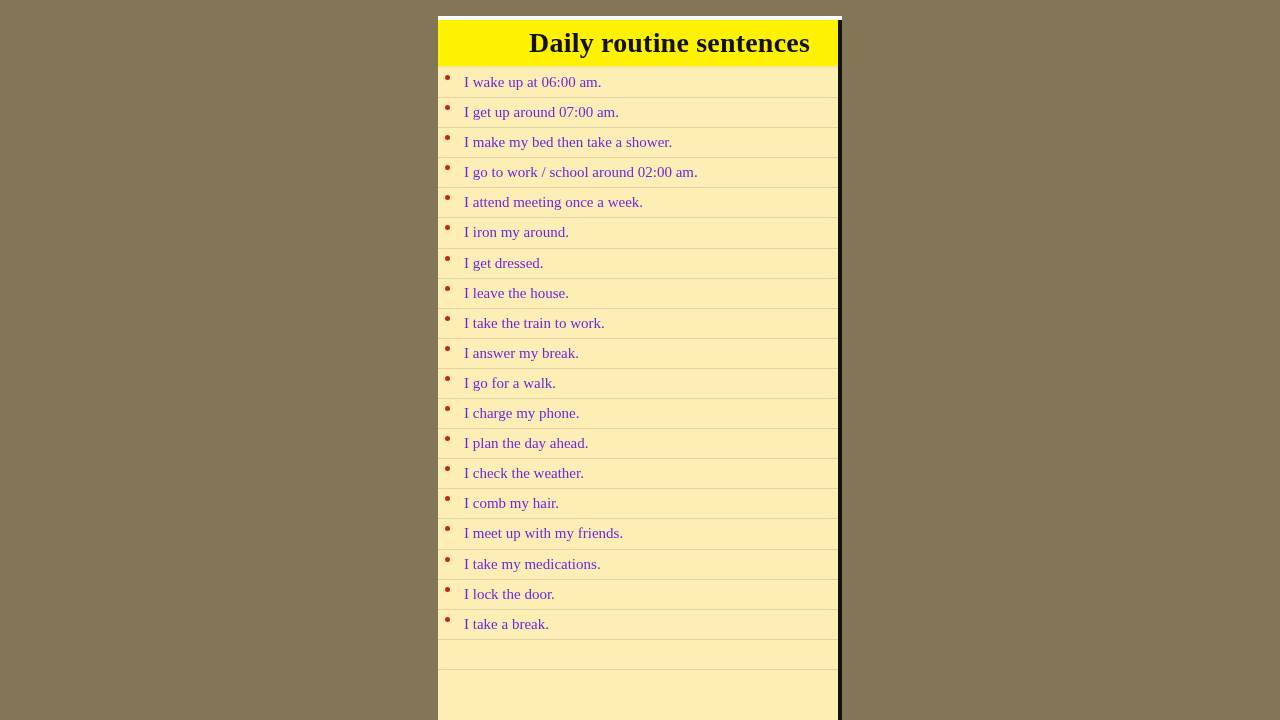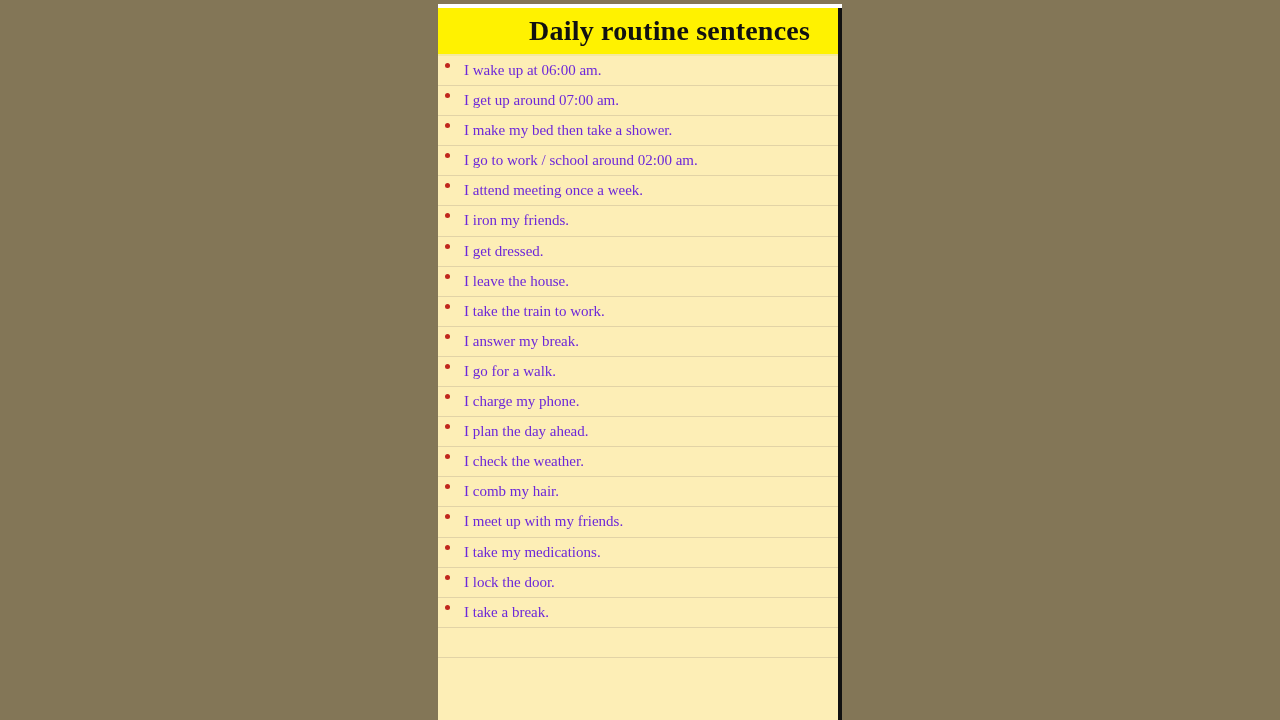--- a/index.html
+++ b/index.html
@@ -6,21 +6,21 @@
       margin: 0;
       padding: 0;
       width: 1280px;
       height: 720px;
       overflow: hidden;
       background: #837657;
     }
     .page {
       position: absolute;
       left: 438px;
-      top: 4px;
+      top: 16px;
       width: 404px;
       height: 522px;
       background: #ffffff;
     }
     .card {
       position: absolute;
       left: 0;
       top: 4px;
       width: 400px;
       height: 716px;
@@ -99,21 +99,21 @@
         <li class="row">
           <span class="bullet"></span>
           <span class="text">I go to work / school around 02:00 am.</span>
         </li>
         <li class="row">
           <span class="bullet"></span>
           <span class="text">I attend meeting once a week.</span>
         </li>
         <li class="row">
           <span class="bullet"></span>
-          <span class="text">I iron my friends.</span>
+          <span class="text">I iron my around.</span>
         </li>
         <li class="row">
           <span class="bullet"></span>
           <span class="text">I get dressed.</span>
         </li>
         <li class="row">
           <span class="bullet"></span>
           <span class="text">I leave the house.</span>
         </li>
         <li class="row">

